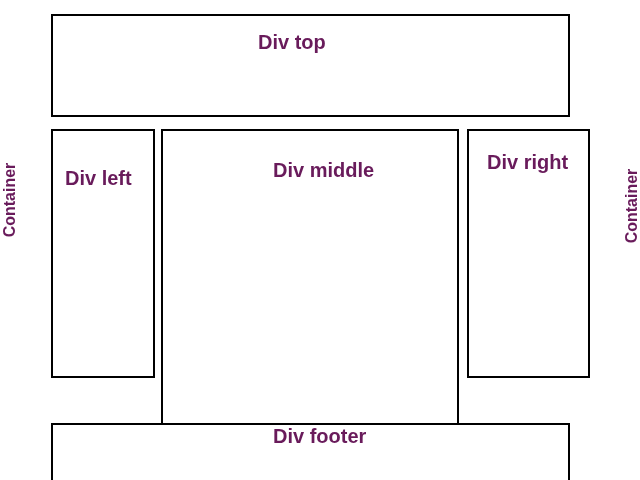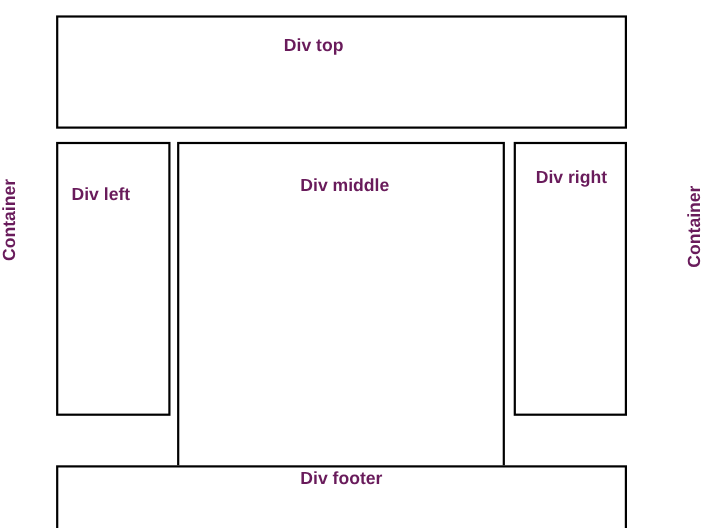--- a/index.html
+++ b/index.html
@@ -18,28 +18,28 @@
     color: #691b5b;
   }
   .box {
     position: absolute;
     box-sizing: border-box;
     border: 2px solid #000000;
     background: #ffffff;
   }
   .box-label {
     position: absolute;
-    font-size: 16px;
+    font-size: 20px;
     line-height: 16px;
     white-space: nowrap;
   }
   #box-top    { left: 51px;  top: 14px;  width: 519px; height: 103px; }
   #box-left   { left: 51px;  top: 129px; width: 104px; height: 249px; }
   #box-middle { left: 161px; top: 129px; width: 298px; height: 303px; }
-  #box-right  { left: 467px; top: 129px; width: 103px; height: 249px; text-decoration: underline; }
+  #box-right  { left: 467px; top: 129px; width: 123px; height: 249px; text-decoration: underline; }
   #box-footer { left: 51px;  top: 395px; width: 519px; height: 65px; margin-top: 28px; }
 
   #label-top    { left: 205px; top: 18px; }
   #label-left   { left: 12px;  top: 39px; }
   #label-middle { left: 110px; top: 31px; }
   #label-right  { left: 18px;  top: 23px; }
   #label-footer { left: 220px; top: 3px; }
 
   .vlabel {
     position: absolute;

